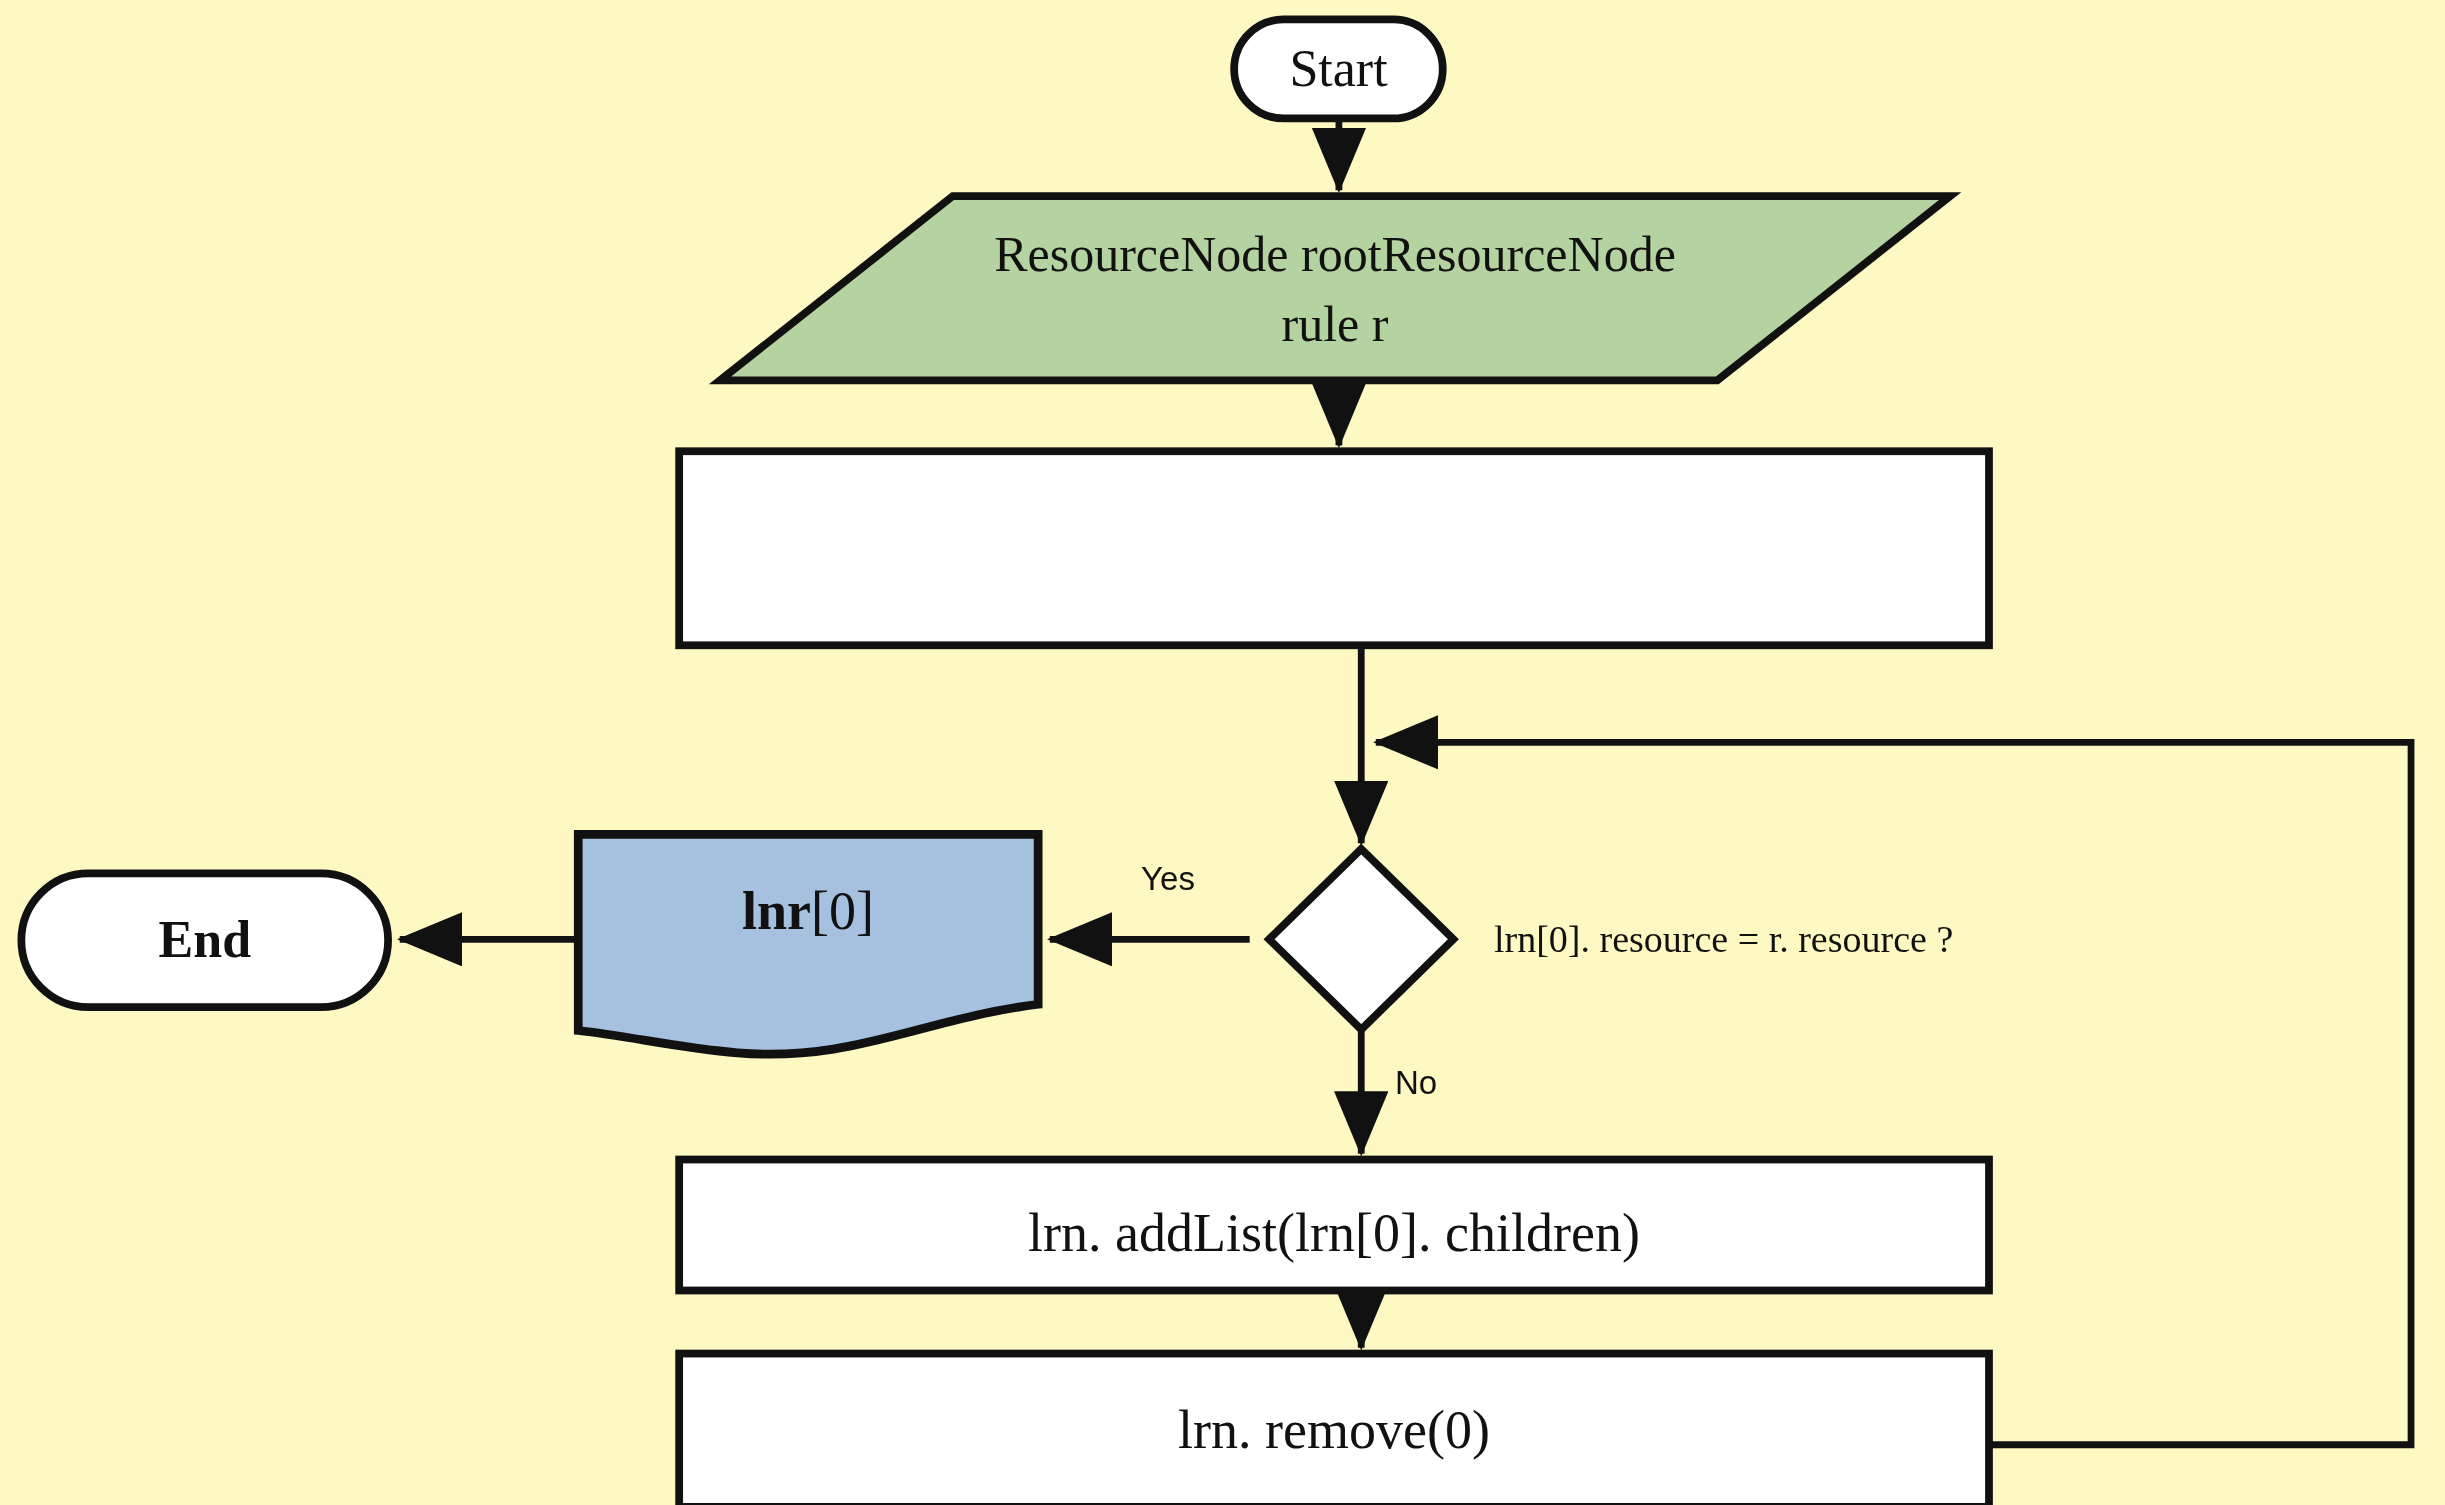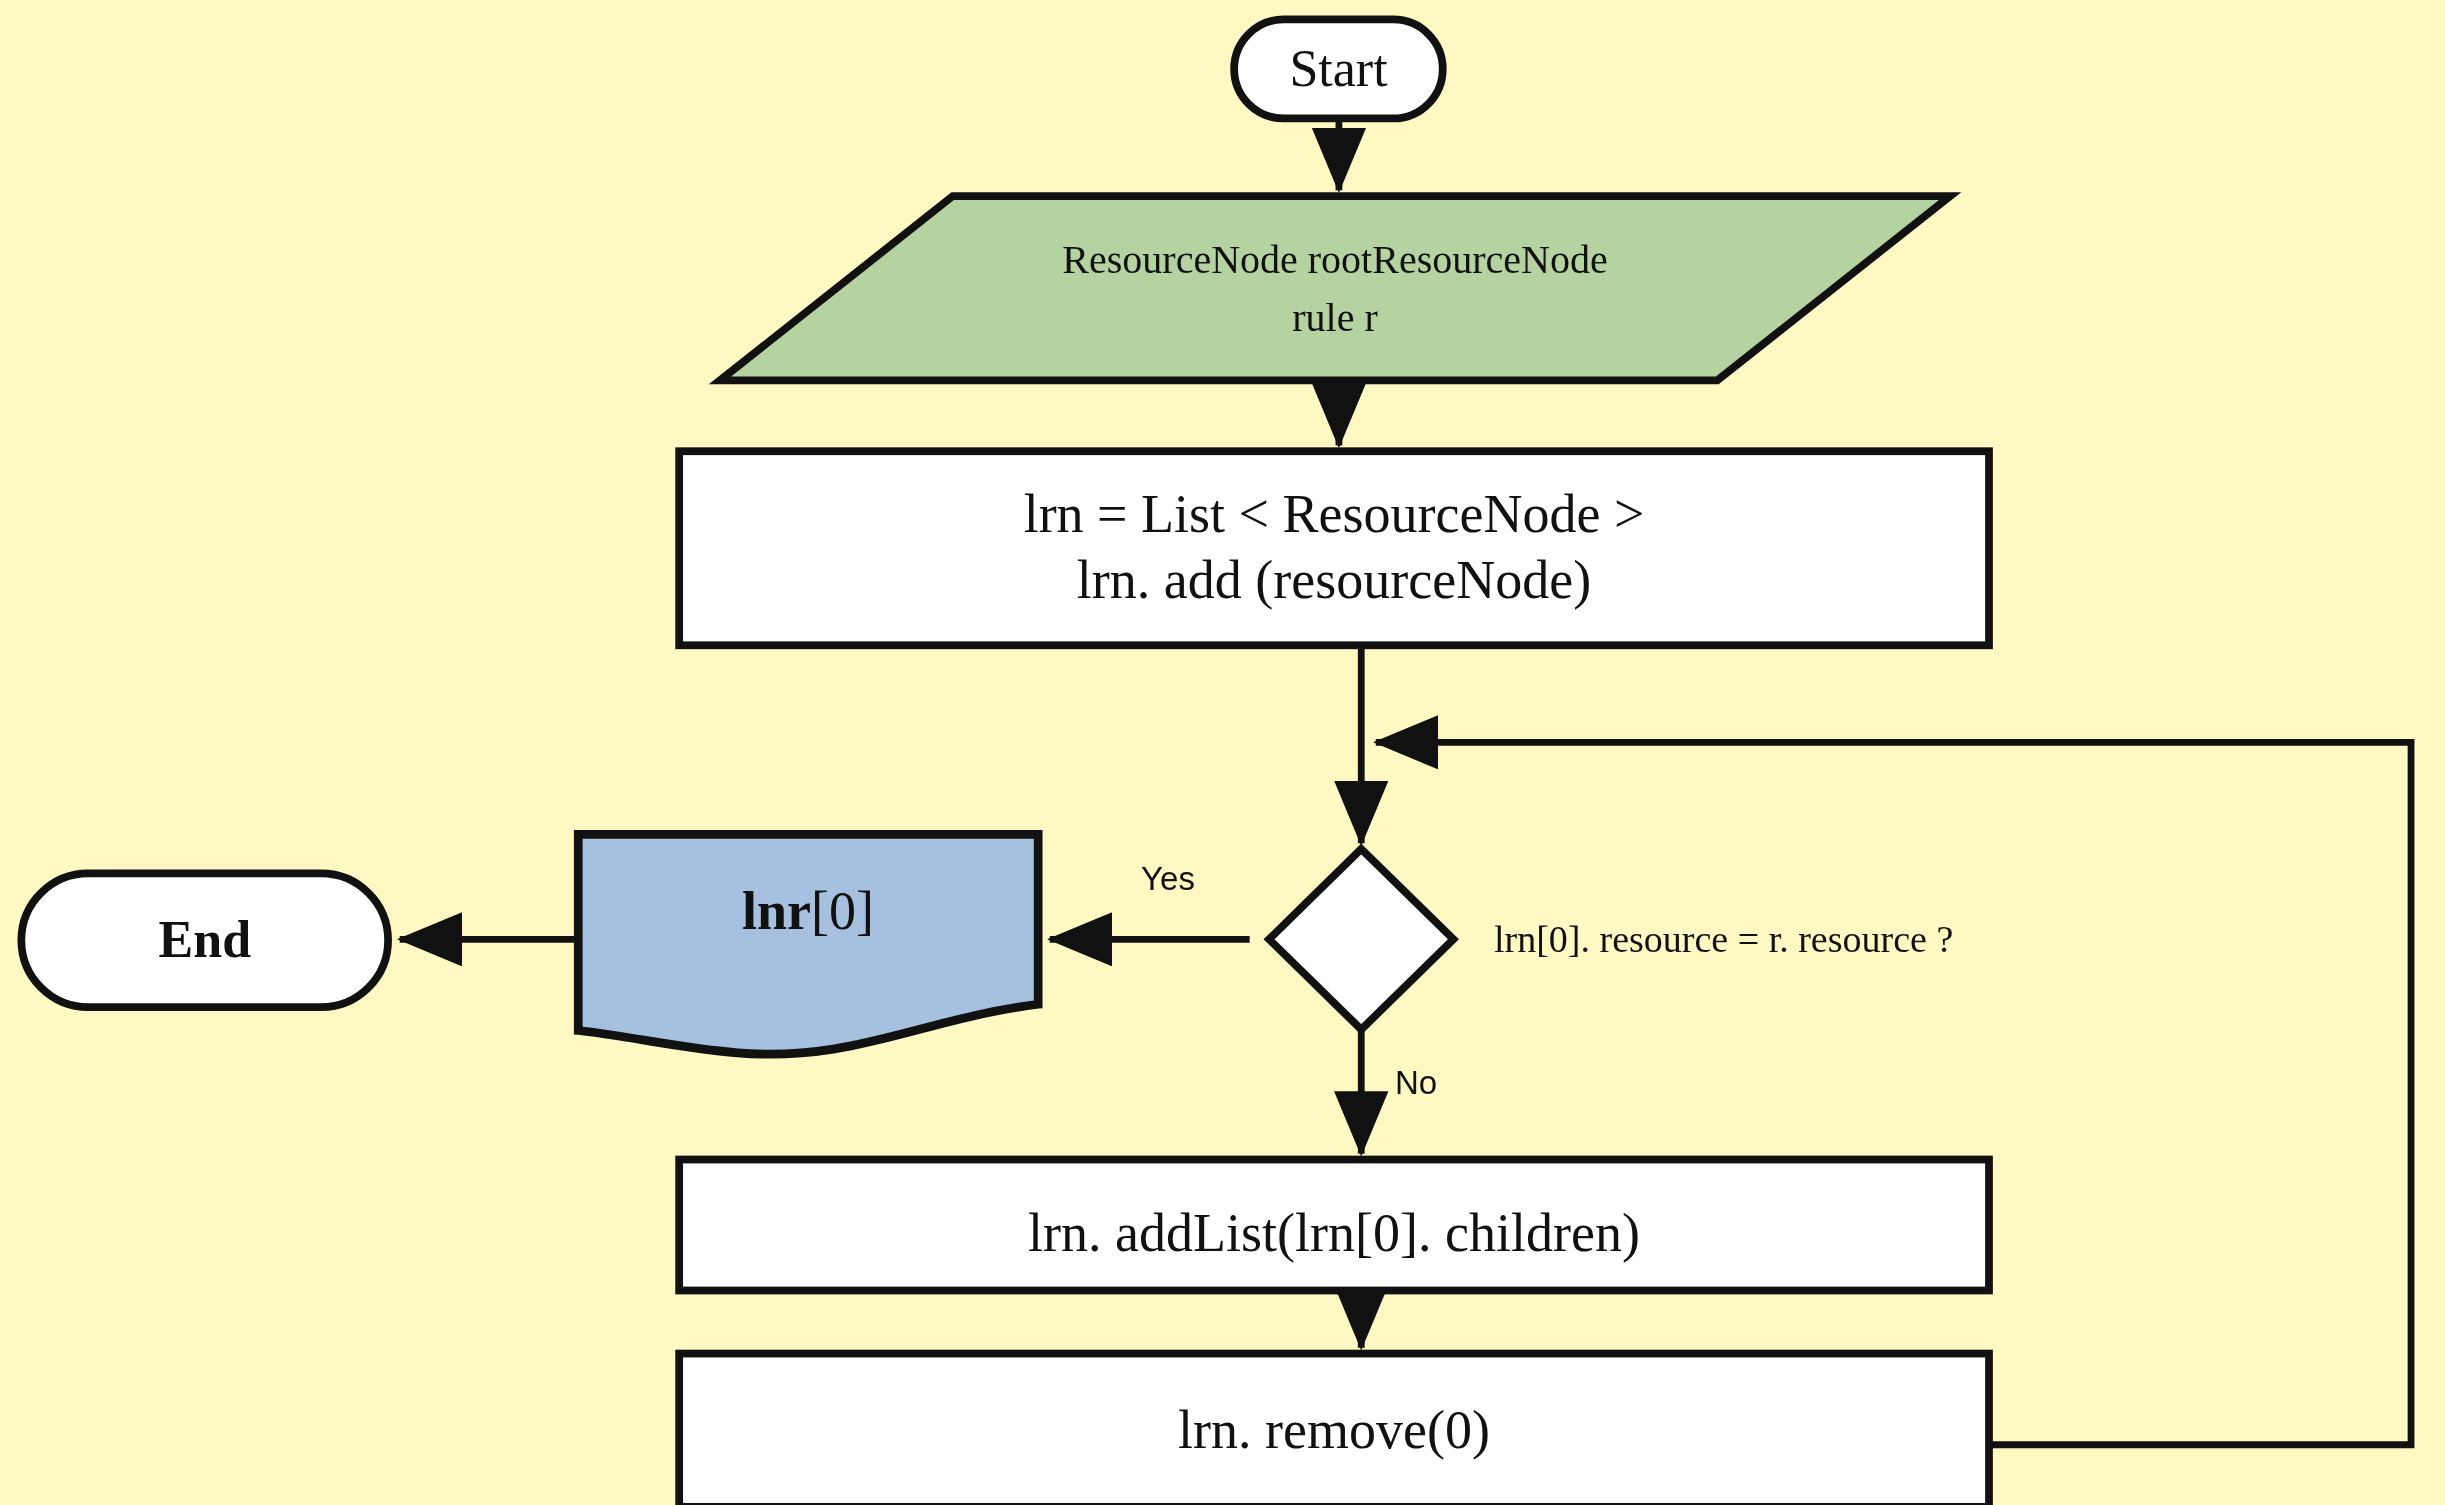--- a/index.html
+++ b/index.html
@@ -16,21 +16,21 @@
     display:flex;align-items:center;justify-content:center;
     text-align:center;
     color:#111111;
     pointer-events:none;
     line-height:1.22;
     white-space:pre-line;
   }
   .serif{font-family:"Liberation Serif",serif;}
   .sans{font-family:"Liberation Sans",sans-serif;}
   .terminal-text{font-size:52px;}
-  .io-text{font-size:40px;gap:9px;}
+  .io-text{font-size:50px;gap:9px;}
   .proc-text{font-size:54px;}
   .doc-text{font-size:54px;}
   .cond-text{font-size:38px;}
   .branch-text{font-size:33px;color:#111111;}
   .bold{font-weight:bold;}
 </style>
 </head>
 <body>
 
 <div id="canvas">
@@ -77,24 +77,20 @@
     <rect x="700" y="1395" width="1350" height="158" fill="#ffffff" stroke="#111111" stroke-width="8"></rect>
   </svg>
 
   <div class="node-label serif terminal-text" style="left:1234px;top:19.4px;width:209px;height:99px;">Start</div>
 
   <div class="node-label serif io-text" style="left:720px;top:212px;width:1230px;height:155px;flex-direction:column;">
     <span>ResourceNode rootResourceNode</span>
     <span>rule r</span>
   </div>
 
-  <div class="node-label serif proc-text" style="left:679px;top:451px;width:1310px;height:194px;flex-direction:column;">
-    <span>lrn = List &lt; ResourceNode &gt;</span>
-    <span>lrn. add (resourceNode)</span>
-  </div>
 
   <div class="node-label serif cond-text" style="left:1494px;top:898px;width:912px;height:83px;justify-content:flex-start;">lrn[0]. resource = r. resource ?</div>
 
   <div class="node-label serif doc-text" style="left:578px;top:854px;width:460px;height:116px;">
     <span class="bold">lnr</span><span>[0]</span>
   </div>
 
   <div class="node-label serif terminal-text" style="left:21.3px;top:873px;width:367px;height:134px;font-weight:bold;">End</div>
 
   <div class="node-label serif proc-text" style="left:679px;top:1168px;width:1310px;height:131px;">lrn. addList(lrn[0]. children)</div>

